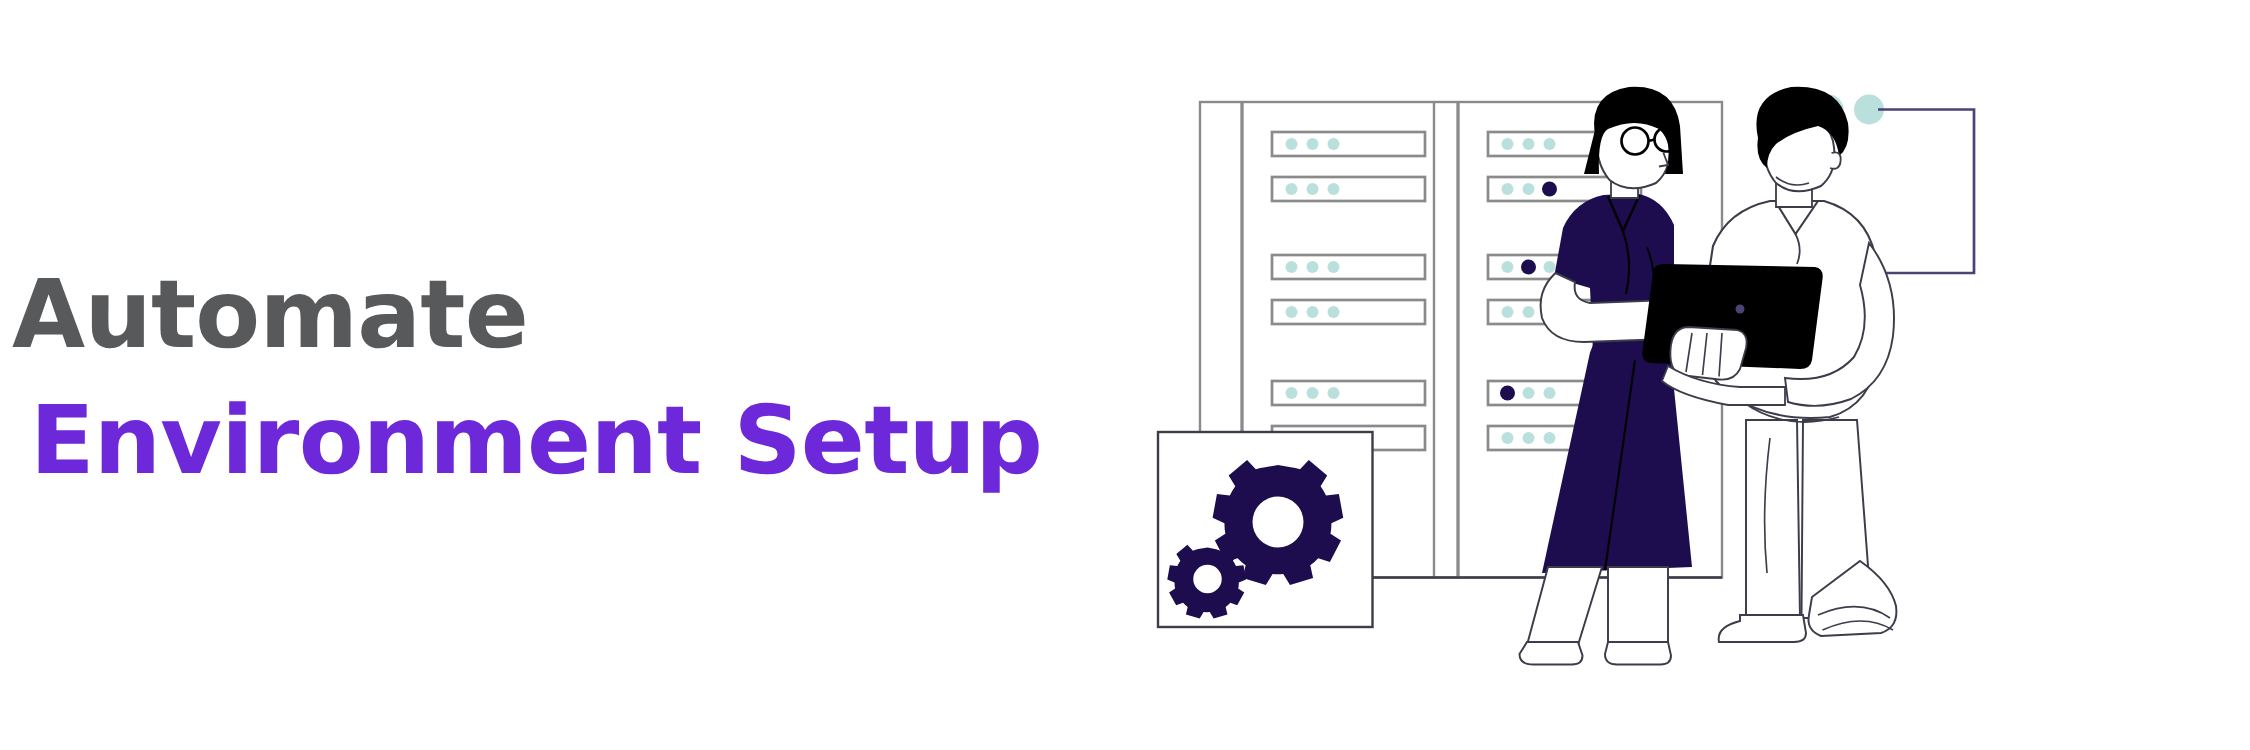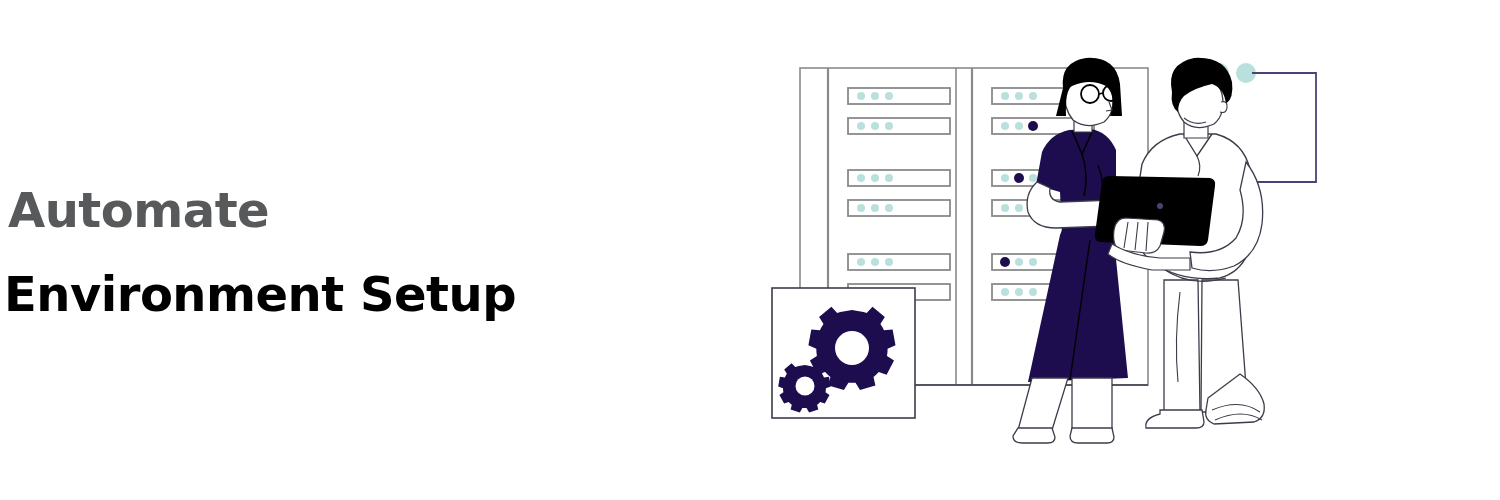--- a/index.html
+++ b/index.html
@@ -22,32 +22,32 @@
   
   .headline {
     position: absolute;
     left: 0px;
     top: 168px;
     width: 720px;
   }
   .headline-line {
     font-family: "DejaVu Sans", "Liberation Sans", sans-serif;
     font-weight: bold;
-    font-size: 48px;
+    font-size: 63px;
     line-height: 84px;
     letter-spacing: -0.5px;
     white-space: nowrap;
   }
   .headline-line-1 {
     color: #58595b;
     padding-left: 8px;
   }
   .headline-line-2 {
-    color: #000000;
-    padding-left: 4px;
+    color: #6d28d9;
+    padding-left: 20px;
   }
 
   
   .illustration {
     position: absolute;
     left: 760px;
     top: 30px;
     width: 600px;
     height: 420px;
   }

